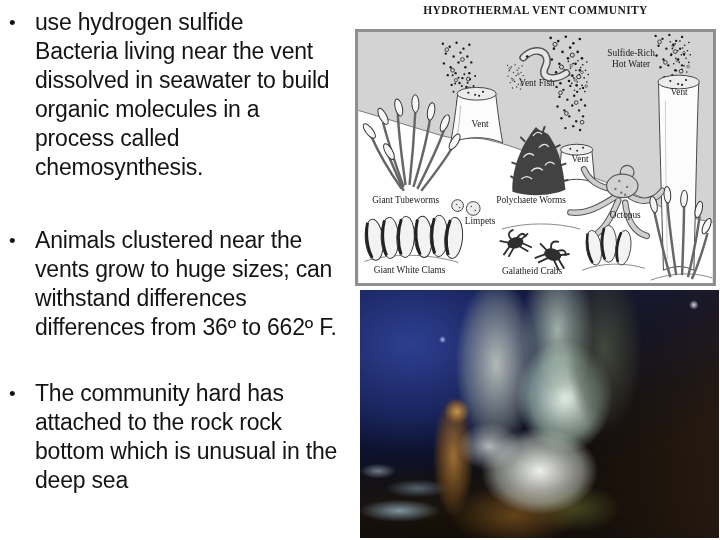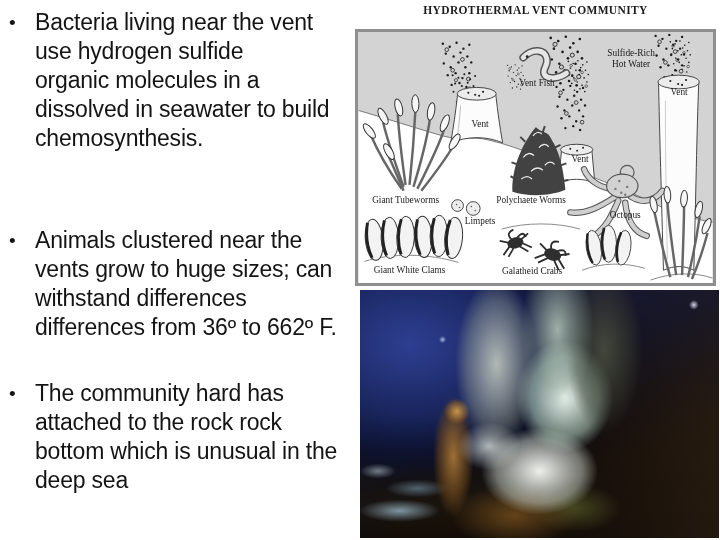--- a/index.html
+++ b/index.html
@@ -43,24 +43,25 @@
   }
 </style>
 </head>
 <body>
 
 <div class="slide">
 
   <div class="bullet b1">
     <span class="marker">•</span>
     <div class="lines">
+      <div>use hydrogen sulfide</div>
       <div>Bacteria living near the vent</div>
-      <div>use hydrogen sulfide</div>
+      <div>dissolved in seawater to build</div>
       <div>organic molecules in a</div>
-      <div>dissolved in seawater to build</div>
+      <div>process called</div>
       <div>chemosynthesis.</div>
     </div>
   </div>
 
   <div class="bullet b2">
     <span class="marker">•</span>
     <div class="lines">
       <div>Animals clustered near the</div>
       <div>vents grow to huge sizes; can</div>
       <div>withstand differences</div>

